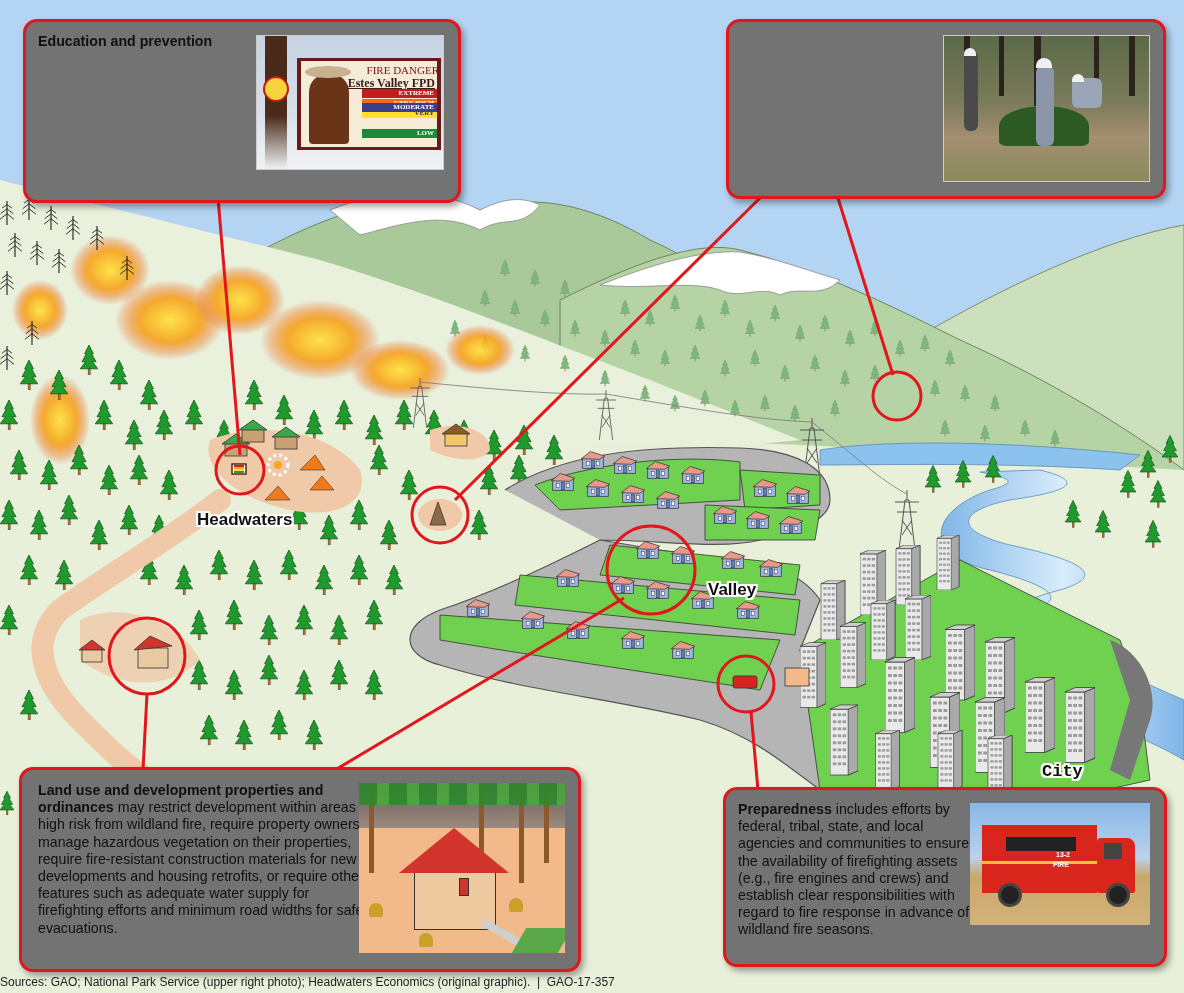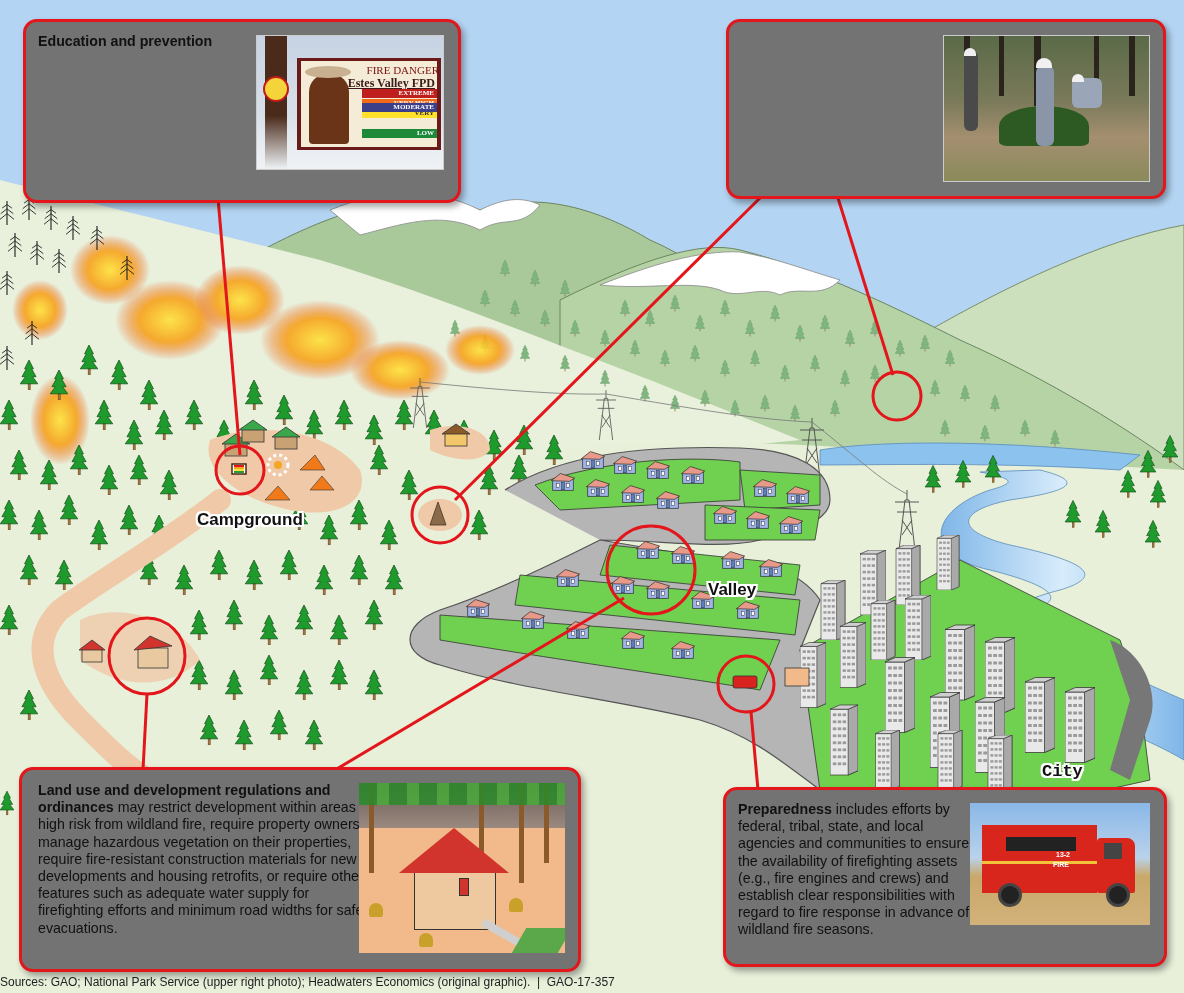--- a/index.html
+++ b/index.html
@@ -392,21 +392,21 @@
     <circle cx="897" cy="396" r="24"></circle>
     <circle cx="147" cy="656" r="38"></circle>
     <line x1="147" y1="694" x2="143" y2="770"></line>
     <circle cx="651" cy="570" r="44"></circle>
     <line x1="624" y1="598" x2="335" y2="770"></line>
     <circle cx="746" cy="684" r="28"></circle>
     <line x1="751" y1="712" x2="758" y2="790"></line>
   </g>
 </svg>
 
-<div class="label" style="left:197px;top:510px;">Campground</div>
+<div class="label" style="left:197px;top:510px;">Headwaters</div>
 <div class="label" style="left:708px;top:580px;">Valley</div>
 <div class="label" style="left:1042px;top:762px;font-family:Liberation Mono, monospace;">City</div>
 
 <div class="callout" style="left:23px;top:19px;width:438px;height:184px;">
   <div class="txt" style="left:12px;top:11px;width:225px;">
     <b>Education and prevention</b><br>
   </div>
   <div class="photo" style="left:230px;top:13px;width:186px;height:133px;background:linear-gradient(#c7d3e3,#e3e8ee);">
     <div style="position:absolute;left:8px;top:0;width:22px;height:133px;background:#4a2a1a;"></div>
     <div style="position:absolute;left:0;top:0;width:186px;height:133px;background:linear-gradient(to bottom,transparent 60%,#eef2f5 100%);"></div>
@@ -437,21 +437,21 @@
     <div style="position:absolute;left:20px;top:12px;width:12px;height:8px;background:#f0f0f0;border-radius:6px 6px 0 0;"></div>
     <div style="position:absolute;left:92px;top:30px;width:18px;height:80px;background:#8a95a8;border-radius:6px;"></div>
     <div style="position:absolute;left:92px;top:22px;width:16px;height:10px;background:#f0f0f0;border-radius:8px 8px 0 0;"></div>
     <div style="position:absolute;left:128px;top:42px;width:30px;height:30px;background:#9aa5b8;border-radius:6px;"></div>
     <div style="position:absolute;left:128px;top:38px;width:12px;height:8px;background:#f0f0f0;border-radius:6px 6px 0 0;"></div>
   </div>
 </div>
 
 <div class="callout" style="left:19px;top:767px;width:562px;height:205px;">
   <div class="txt" style="left:16px;top:12px;width:340px;">
-    <b>Land use and development regulations and ordinances</b>
+    <b>Land use and development properties and ordinances</b>
     <span>may restrict development within areas at high risk from wildland fire, require property owners to manage hazardous vegetation on their properties, require fire-resistant construction materials for new developments and housing retrofits, or require other features such as adequate water supply for firefighting efforts and minimum road widths for safe evacuations.</span>
   </div>
   <div class="photo" style="left:337px;top:13px;width:206px;height:170px;background:#f2b98a;border:none;">
     <div style="position:absolute;left:0;top:0;width:206px;height:45px;background:linear-gradient(#6a5a52,#9a8a80);"></div>
     <div style="position:absolute;left:10px;top:0;width:5px;height:90px;background:#8a5a2b;"></div>
     <div style="position:absolute;left:120px;top:0;width:5px;height:80px;background:#8a5a2b;"></div>
     <div style="position:absolute;left:160px;top:0;width:5px;height:100px;background:#8a5a2b;"></div>
     <div style="position:absolute;left:185px;top:0;width:5px;height:80px;background:#8a5a2b;"></div>
     <div style="position:absolute;left:0;top:0;width:206px;height:22px;background:repeating-linear-gradient(90deg,#2a8a2a 0 18px,#4aaa3a 18px 30px);opacity:0.85;"></div>
     <div style="position:absolute;left:55px;top:85px;width:80px;height:60px;background:#eec9a0;border:1px solid #333;"></div>

